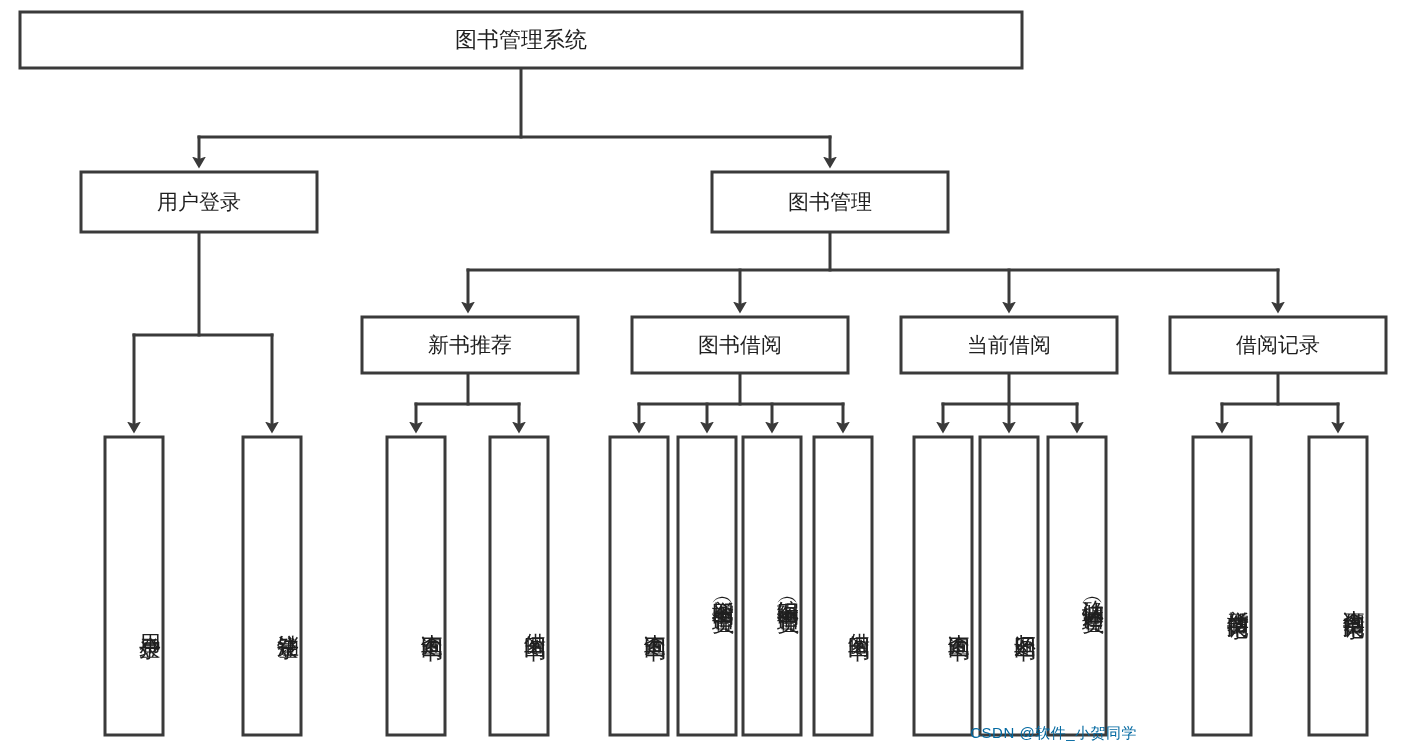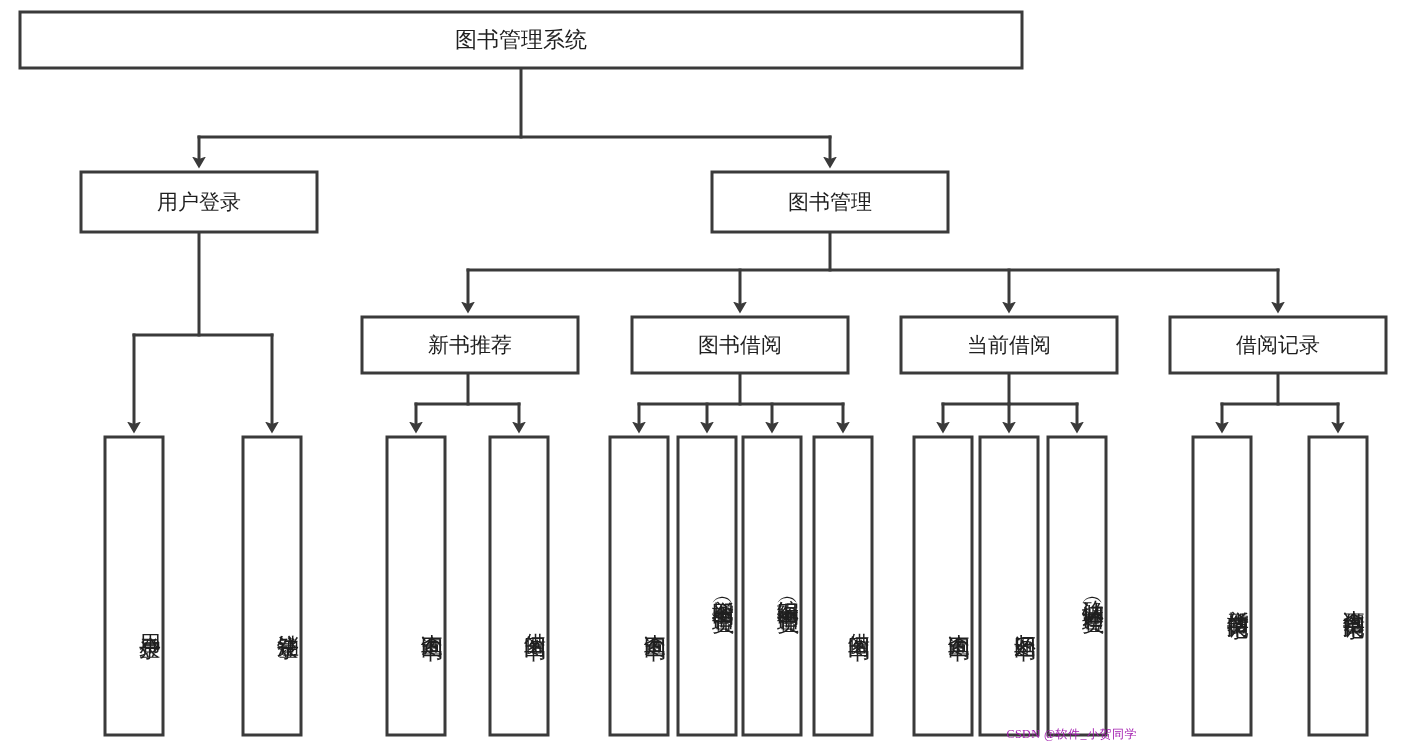--- a/index.html
+++ b/index.html
@@ -32,23 +32,23 @@
     letter-spacing:2px;
     display:flex;
     align-items:flex-start;
     justify-content:center;
     white-space:nowrap;
     pointer-events:none;
   }
   .watermark{
     position:absolute;
     right:8px;bottom:4px;
-    font-family:Liberation Serif, serif;
-    font-size:12px;
-    color:#a21caf;
+    font-family:Liberation Sans, sans-serif;
+    font-size:15px;
+    color:#0369a1;
     letter-spacing:0.5px;
     user-select:none;
   }
 </style>
 </head>
 <body>
 
 <div id="diagram-root">
 
   <svg id="flow" viewBox="0 0 1405 747">

